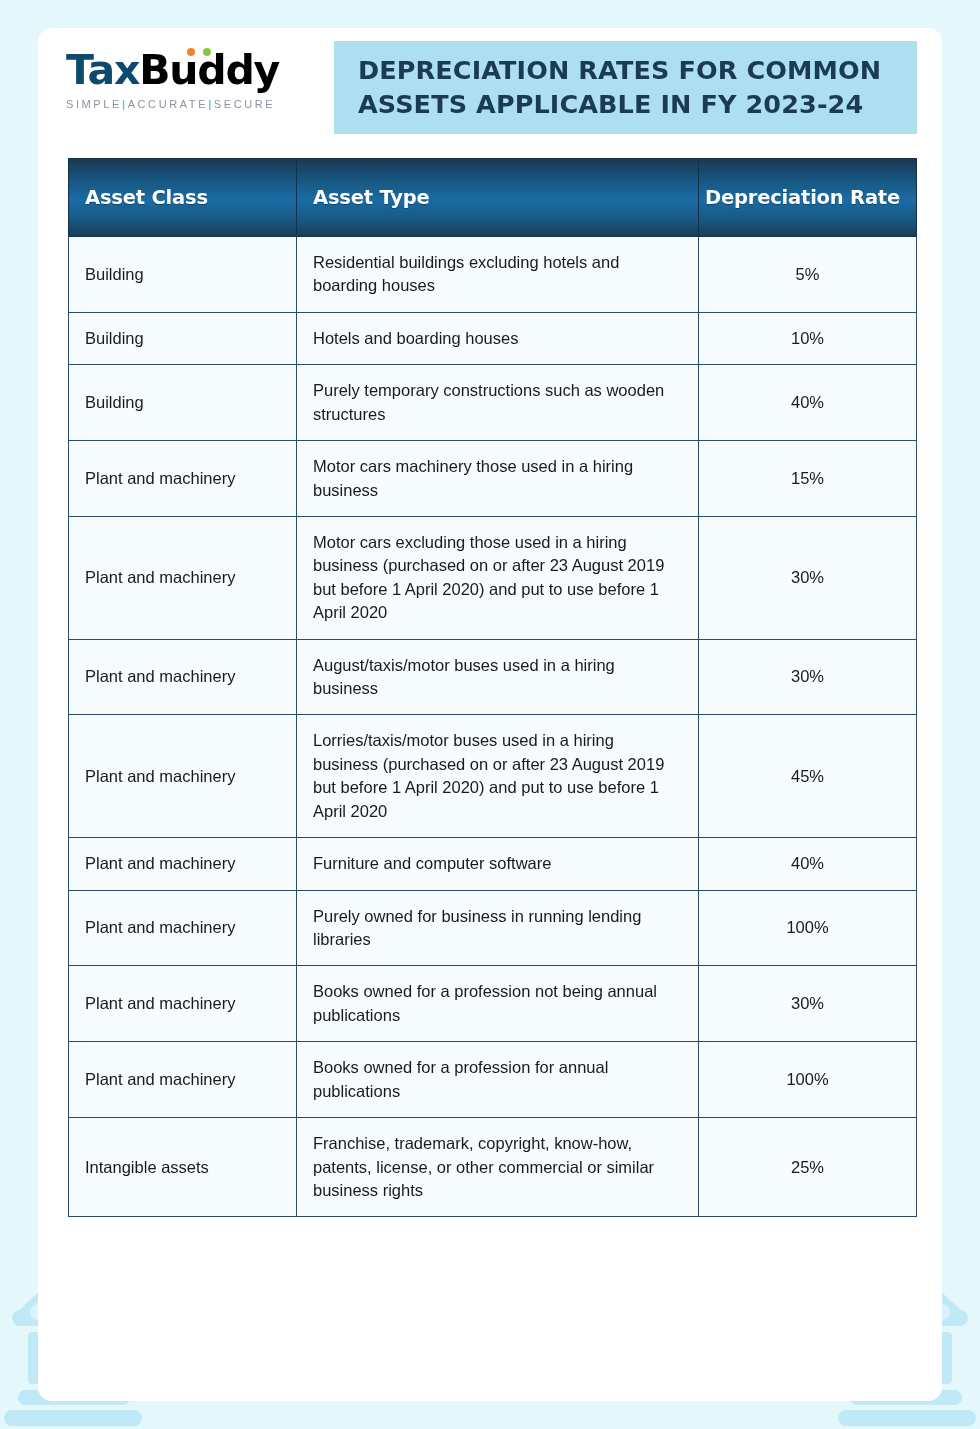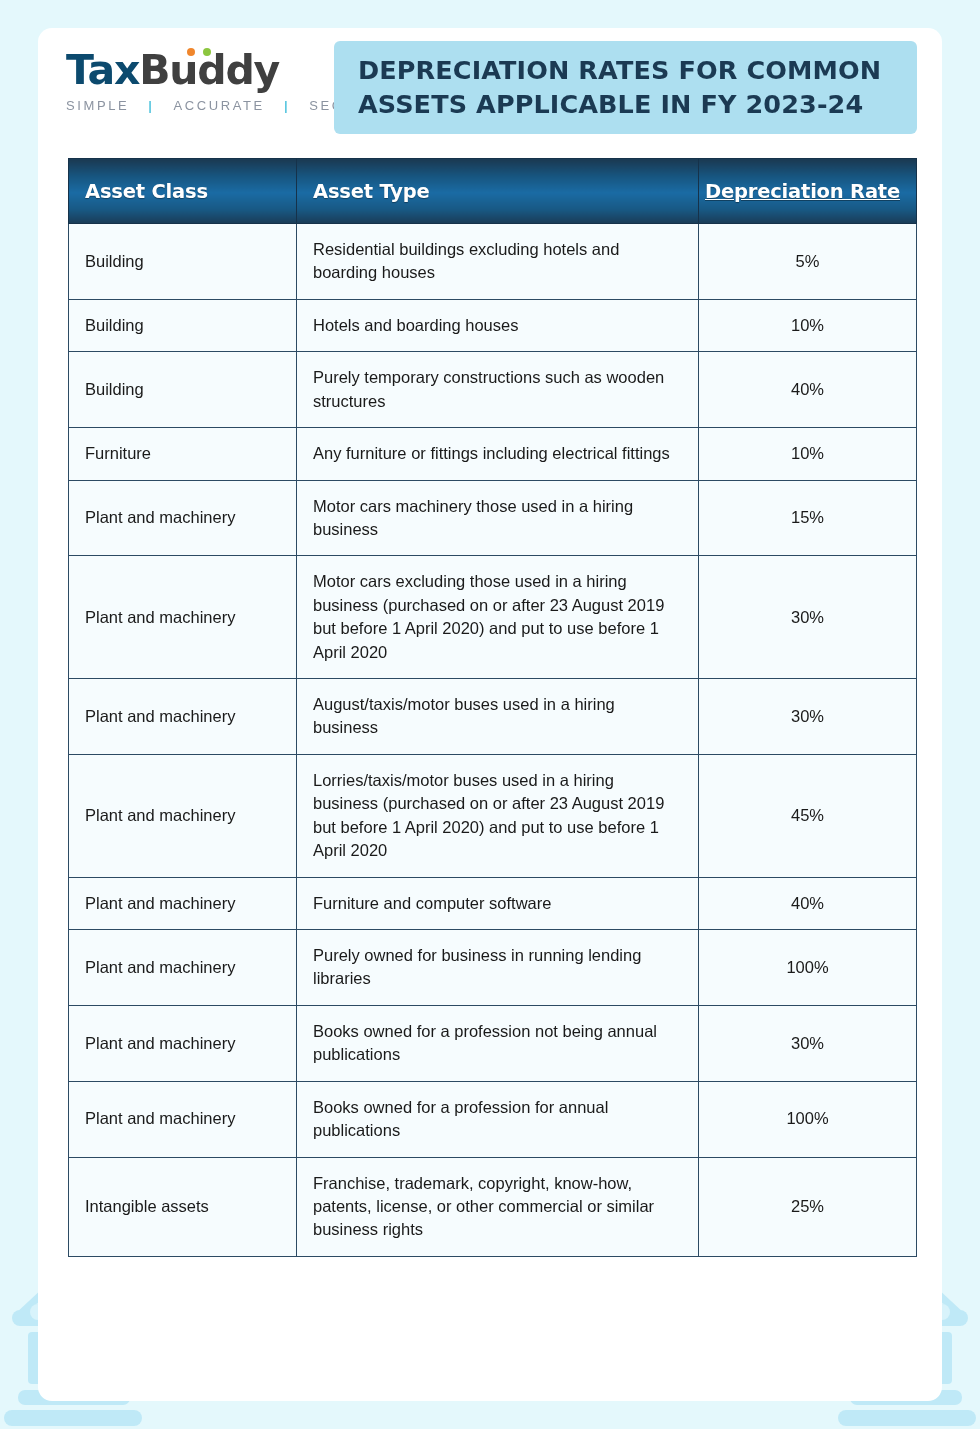--- a/index.html
+++ b/index.html
@@ -59,55 +59,55 @@
   .logo-word {
     font-family: "DejaVu Sans", sans-serif;
     font-size: 41px;
     font-weight: 700;
     letter-spacing: -1.2px;
     line-height: 1;
     white-space: nowrap;
     position: relative;
   }
   .logo-tax   { color: #0c4a6e; }
-  .logo-buddy { color: #404040; }
+  .logo-buddy { color: #000000; }
 
   
   .umlaut {
     position: absolute;
     top: -2px;
     width: 8px;
     height: 8px;
     border-radius: 50%;
   }
   .umlaut-orange { left: 121px; background: #f0862c; }
   .umlaut-green  { left: 137px; background: #8cc63f; }
 
   .logo-tagline {
     margin-top: 7px;
-    font-size: 13px;
+    font-size: 11px;
     letter-spacing: 2.6px;
     color: #8b93a0;
     font-family: "Liberation Sans", sans-serif;
     white-space: nowrap;
     display: flex;
     align-items: center;
-    gap: 19px;
+    gap: 0;
   }
   .tagline-sep { color: #5ec8e0; font-weight: 700; }
 
   
   .title-banner {
     position: absolute;
     left: 296px;
     top: 13px;
     width: 583px;
     height: 93px;
     background: #addff0;
-    border-radius: 6px;
+    border-radius: 1px;
     display: flex;
     align-items: center;
     padding: 0 24px;
   }
   .title-text {
     color: #1b3a53;
     font-family: "DejaVu Sans", sans-serif;
     font-size: 25.5px;
     font-weight: 700;
     line-height: 1.30;
@@ -138,27 +138,27 @@
                 #17557f 26%,
                 #1a6ba4 52%,
                 #185984 78%,
                 #1a3c57 100%);
     color: #ffffff;
     font-family: "DejaVu Sans", sans-serif;
     font-size: 19.5px;
     font-weight: 700;
     text-align: left;
     padding: 18px 16px;
-    height: 65px;
+    height: 78px;
     border: 1px solid #16324a;
     vertical-align: middle;
     text-shadow: 0 1px 1px rgba(0,0,0,.35);
     letter-spacing: -0.2px;
   }
-  thead th.th-rate { text-align: center; padding-left: 6px; text-decoration: underline; }
+  thead th.th-rate { text-align: center; padding-left: 6px; }
 
   tbody td {
     background: #f6fcfe;
     border: 1px solid #2c4a63;
     color: #1a1a1a;
     font-size: 16.5px;
     font-family: "Liberation Sans", sans-serif;
     padding: 14px 16px;
     vertical-align: middle;
     line-height: 1.42;
@@ -253,25 +253,20 @@
             <td class="cell-class">Building</td>
             <td class="cell-type">Hotels and boarding houses</td>
             <td class="cell-rate">10%</td>
           </tr>
           <tr>
             <td class="cell-class">Building</td>
             <td class="cell-type">Purely temporary constructions such as wooden structures</td>
             <td class="cell-rate">40%</td>
           </tr>
           <tr>
-            <td class="cell-class">Furniture</td>
-            <td class="cell-type">Any furniture or fittings including electrical fittings</td>
-            <td class="cell-rate">10%</td>
-          </tr>
-          <tr>
             <td class="cell-class">Plant and machinery</td>
             <td class="cell-type">Motor cars machinery those used in a hiring business</td>
             <td class="cell-rate">15%</td>
           </tr>
           <tr>
             <td class="cell-class">Plant and machinery</td>
             <td class="cell-type">Motor cars excluding those used in a hiring business (purchased on or after 23 August 2019 but before 1 April 2020) and put to use before 1 April 2020</td>
             <td class="cell-rate">30%</td>
           </tr>
           <tr>

